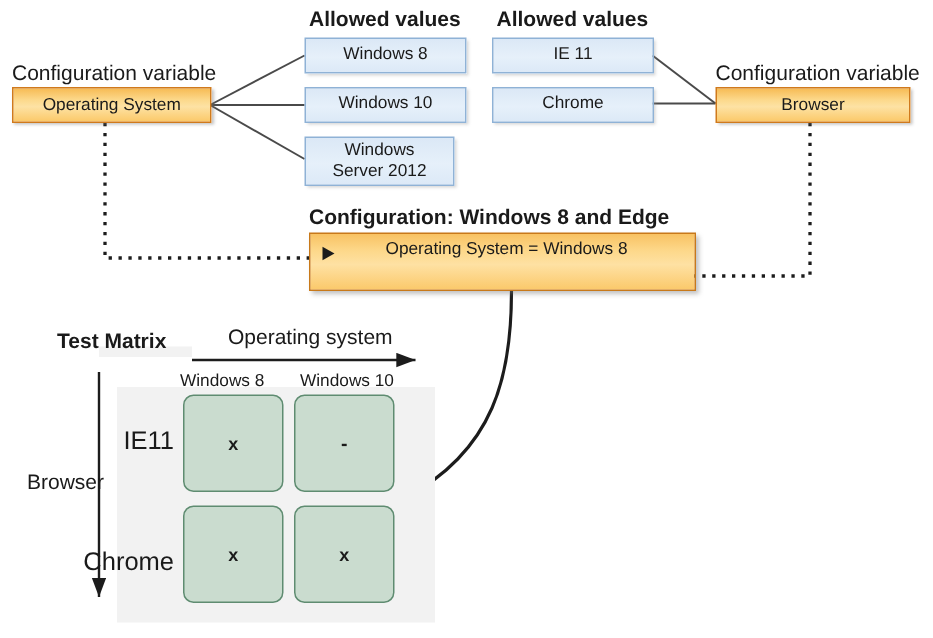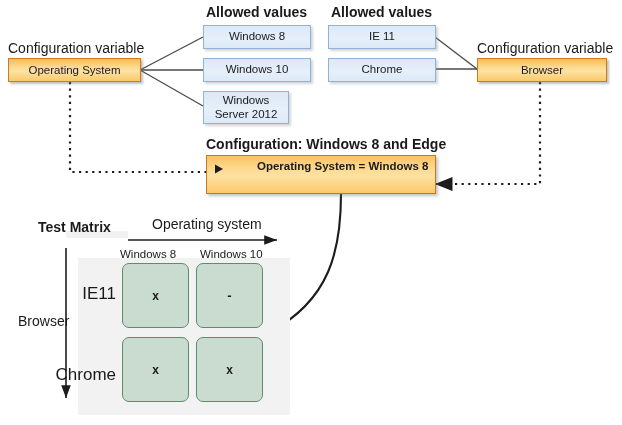--- a/index.html
+++ b/index.html
@@ -166,36 +166,36 @@
   <div class="lbl" style="left:8px; top:40px;">Configuration variable</div>
 
   <div class="box-orange" style="left:8px; top:58px; width:133px; height:24px;">Operating System</div>
 
   <div class="lbl lbl-bold" style="left:206px; top:4px;">Allowed values</div>
 
   <div class="box-blue" style="left:203px; top:25px; width:108px; height:24px;">Windows 8</div>
 
   <div class="box-blue" style="left:203px; top:58px; width:108px; height:24px;">Windows 10</div>
 
-  <div class="box-blue" style="left:203px; top:91px; width:86px; height:33px; white-space:pre-line;">Windows
+  <div class="box-blue" style="left:203px; top:91px; width:100px; height:33px; white-space:pre-line;">Windows
 Server 2012</div>
 
   <div class="lbl lbl-bold" style="left:331px; top:4px;">Allowed values</div>
 
   <div class="box-blue" style="left:328px; top:25px; width:108px; height:24px;">IE 11</div>
 
   <div class="box-blue" style="left:328px; top:58px; width:108px; height:24px;">Chrome</div>
 
   <div class="lbl" style="left:477px; top:40px;">Configuration variable</div>
 
   <div class="box-orange" style="left:477px; top:58px; width:130px; height:24px;">Browser</div>
 
   <div class="lbl lbl-bold" style="left:206px; top:136px;">Configuration: Windows 8 and Edge</div>
 
-  <div class="box-config" style="left:206px; top:155px; width:230px; height:39px;font-weight:bold;">
+  <div class="box-config" style="left:206px; top:155px; width:258px; height:39px;">
     <span class="config-line" style="left:50px; top:4px;">Operating System = Windows 8</span>
 
     <svg class="abs" style="left:6px; top:7px;" width="12" height="12" viewBox="0 0 12 12">
       <path d="M2,1.5 L10,6 L2,10.5 z" fill="#1c1c1c"></path>
     </svg>
   </div>
 
   <div class="matrix-backdrop" style="left:66px; top:231px; width:62px; height:7px;"></div>
 
   <div class="matrix-backdrop" style="left:78px; top:258px; width:212px; height:157px;"></div>

